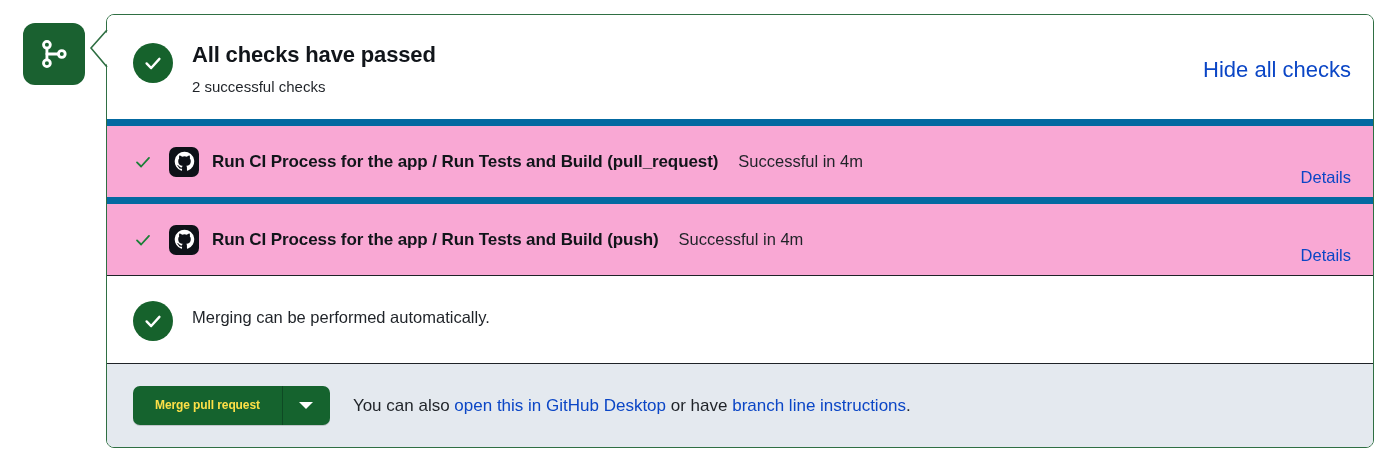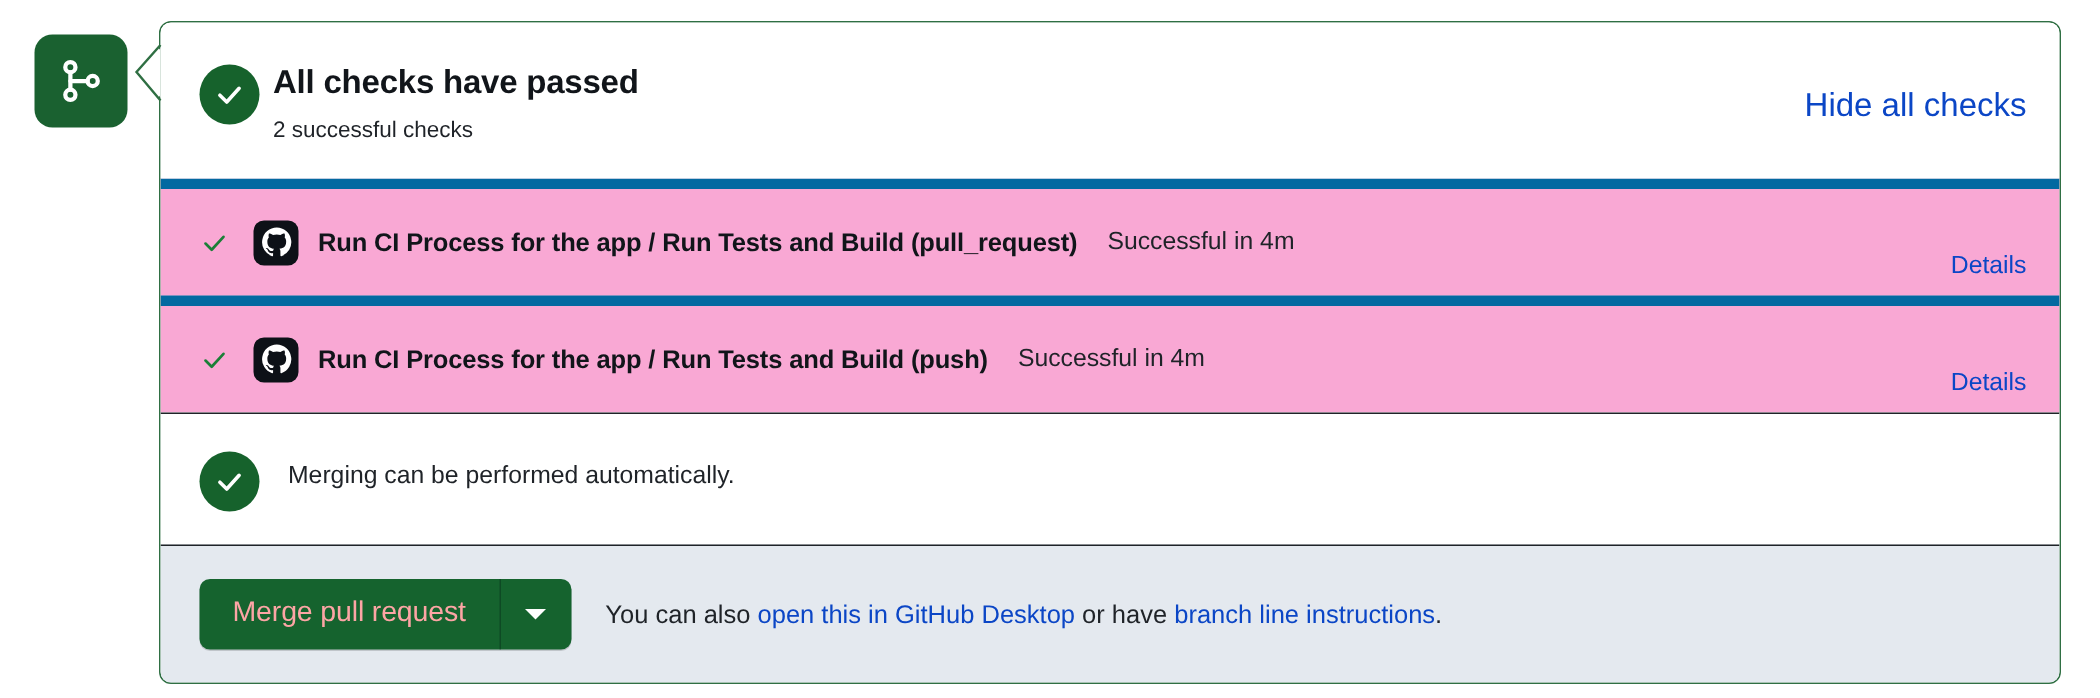--- a/index.html
+++ b/index.html
@@ -73,21 +73,21 @@
     width: 40px;
     height: 40px;
     border-radius: 50%;
     background: #16622c;
     display: flex;
     align-items: center;
     justify-content: center;
     margin-top: 2px;
   }
   .header-texts {
-    margin-left: 9px;
+    margin-left: 19px;
     flex: 1 1 auto;
     min-width: 0;
   }
   .header-title {
     font-size: 22px;
     font-weight: bold;
     color: #11151a;
     line-height: 28px;
     letter-spacing: -0.15px;
   }
@@ -190,23 +190,23 @@
   .merge-btn-group {
     display: flex;
     align-items: stretch;
     border-radius: 7px;
     overflow: hidden;
     background: #15632e;
     box-shadow: 0 1px 0 rgba(27,31,36,0.18);
   }
   .merge-btn {
     padding: 12px 22px 13px 22px;
-    font-size: 19px;
-    font-weight: normal;
-    color: #fca5a5;
+    font-size: 12px;
+    font-weight: bold;
+    color: #fde047;
     cursor: pointer;
     letter-spacing: -0.1px;
     user-select: none;
   }
   .merge-caret {
     width: 47px;
     border-left: 1px solid #0e4a24;
     display: flex;
     align-items: center;
     justify-content: center;

